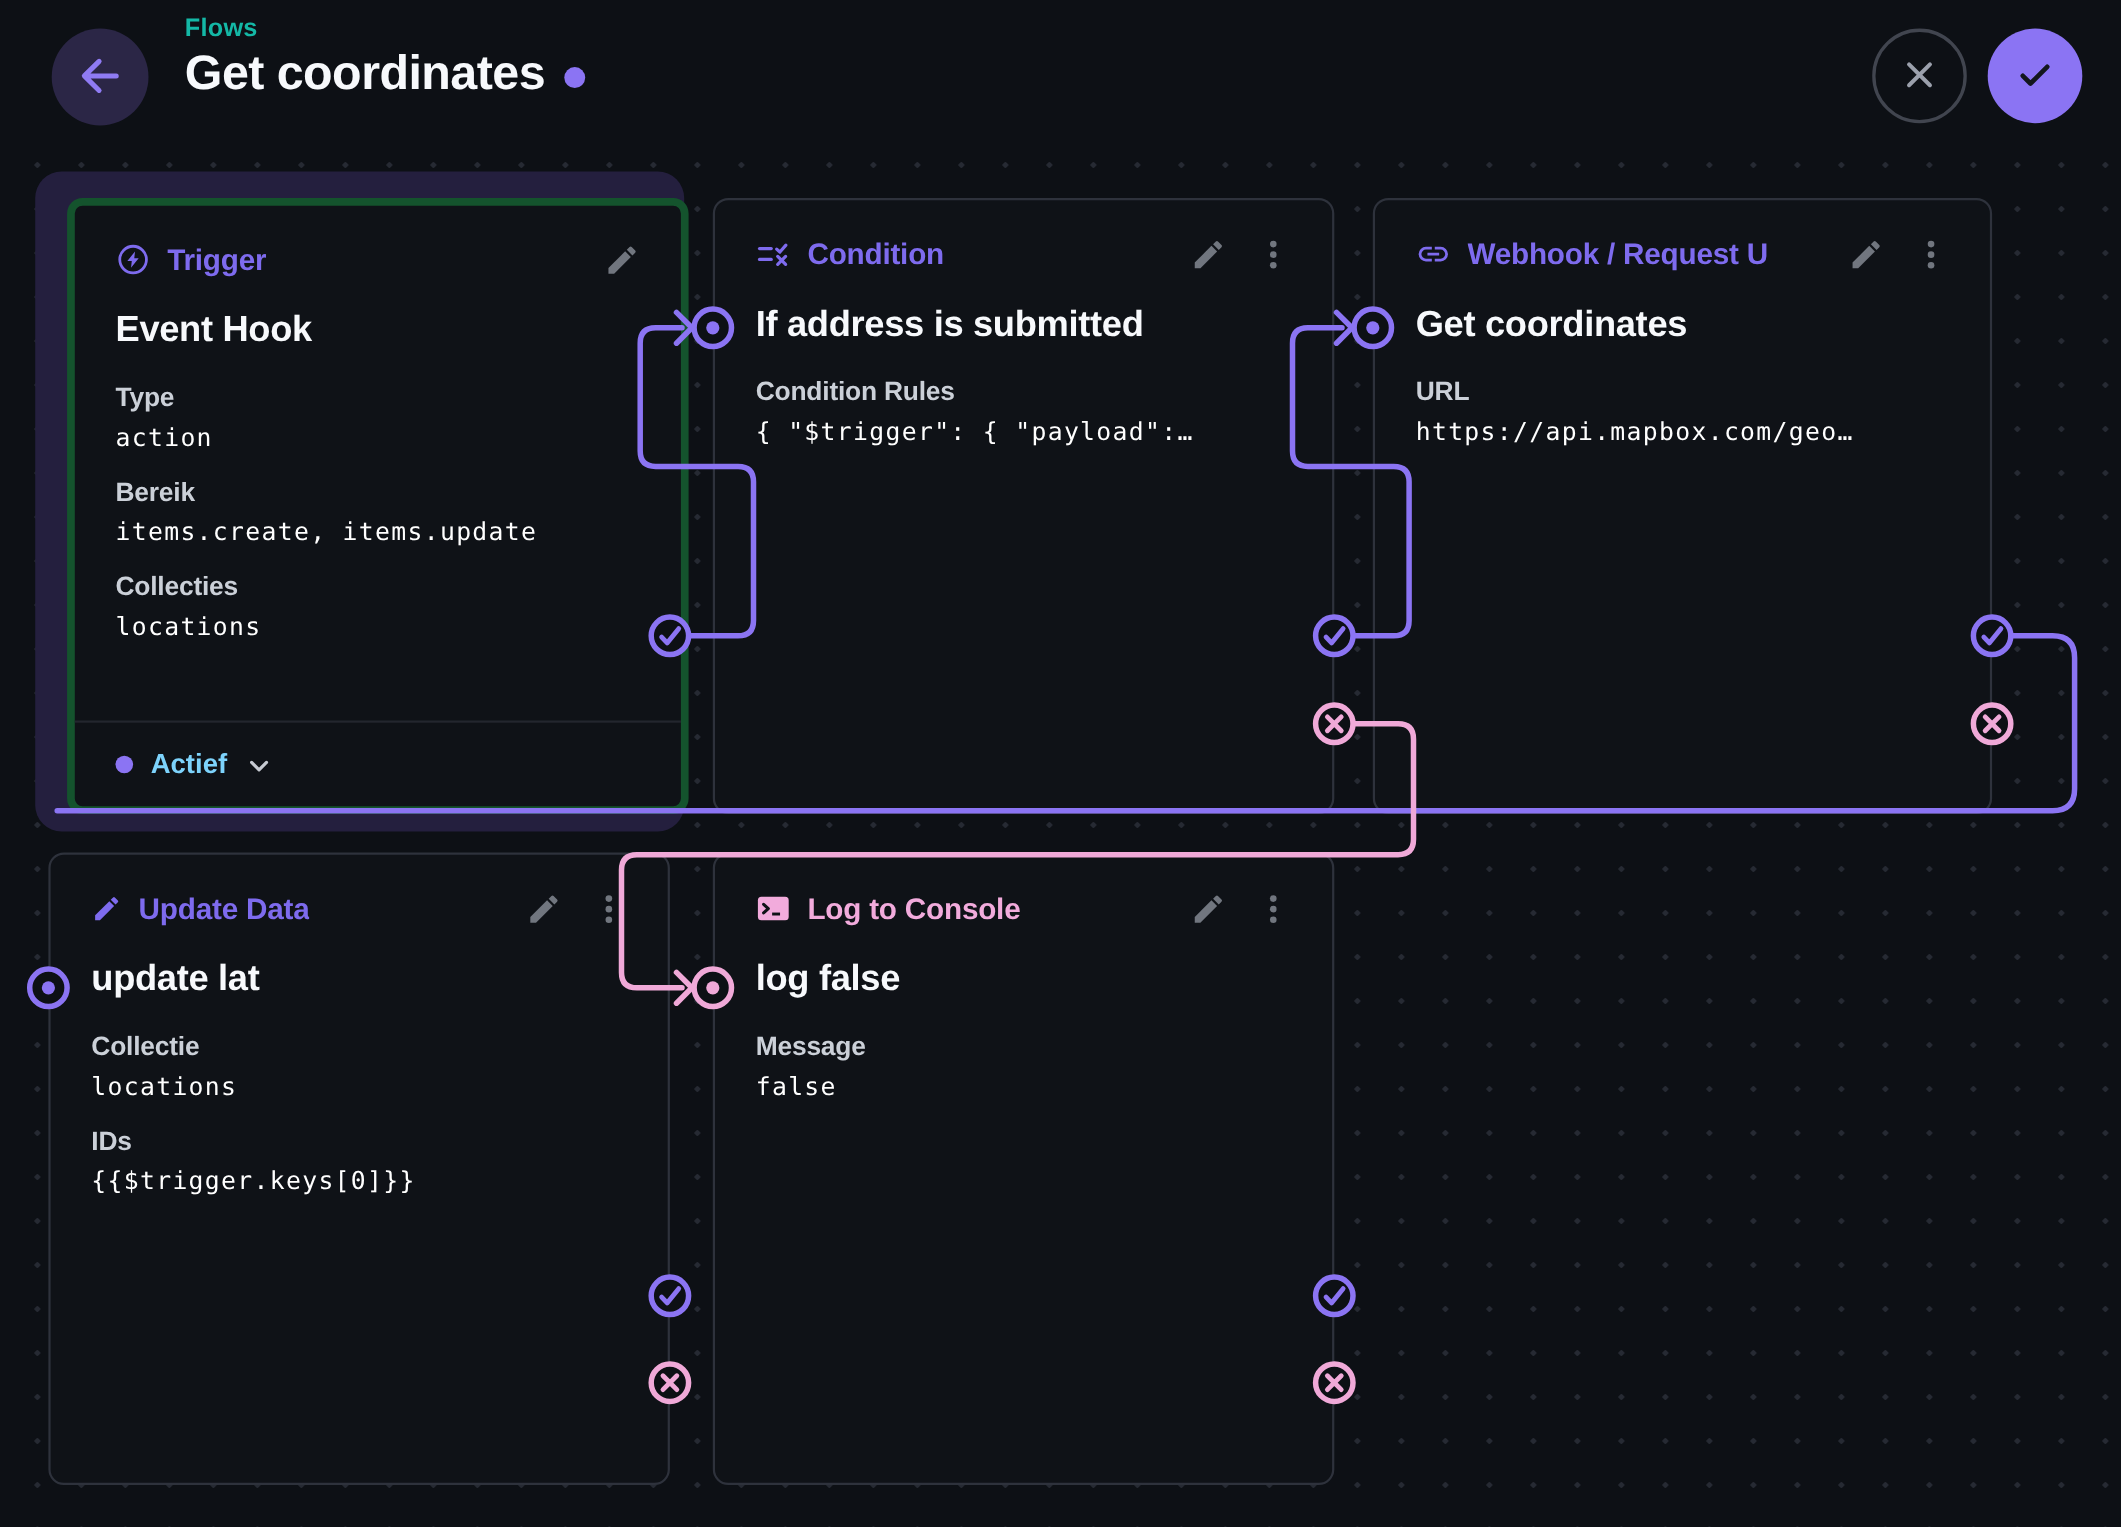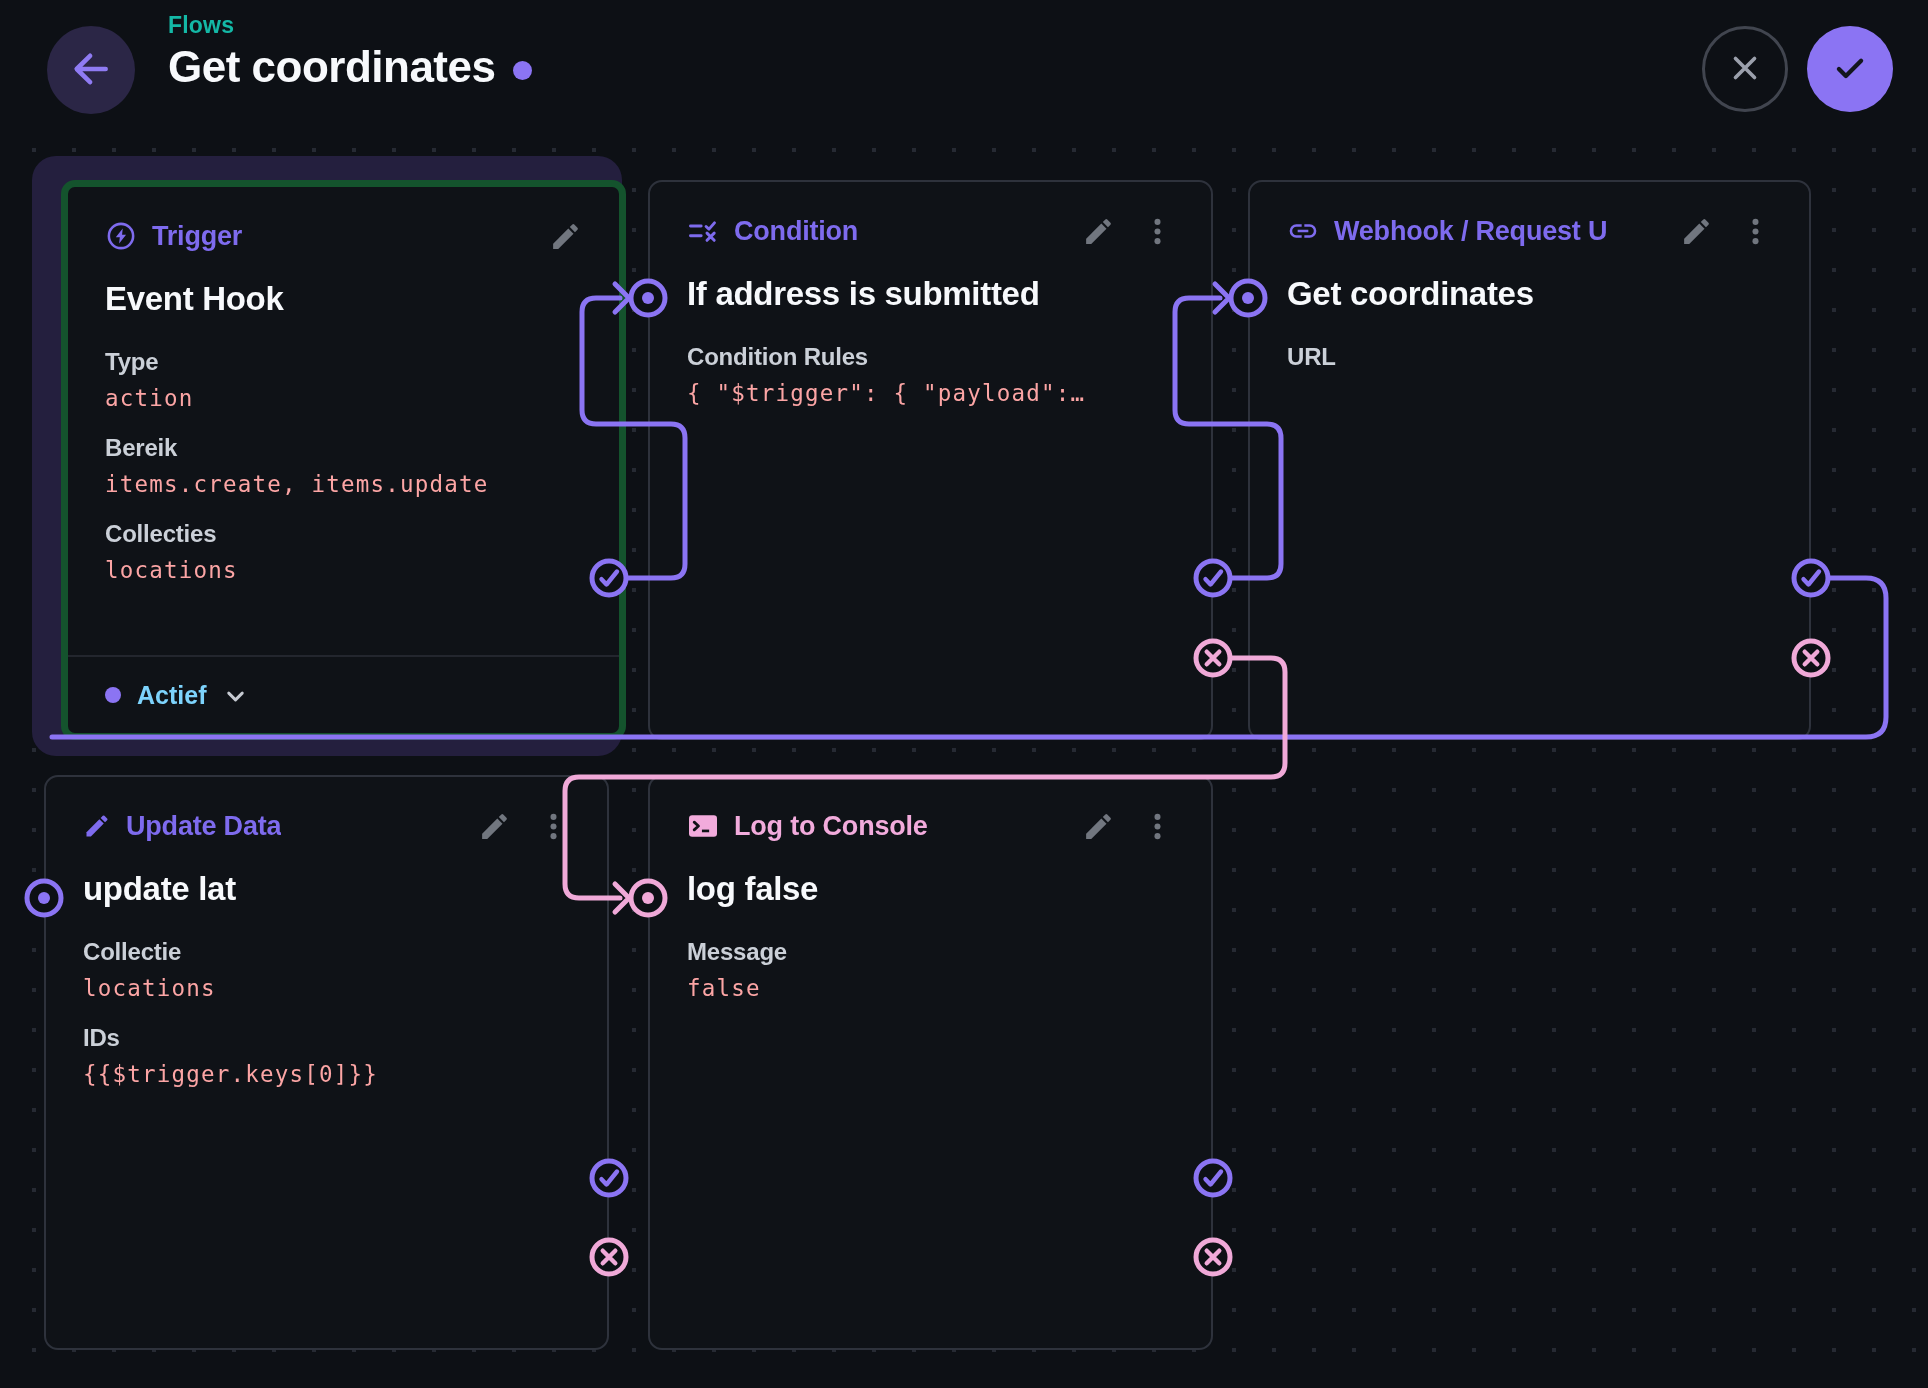--- a/index.html
+++ b/index.html
@@ -70,21 +70,21 @@
   .panel-actions .act { width:33px; height:33px; cursor:pointer; }
   .panel-actions svg { width:100%; height:100%; }
 
   .panel-title {
     font-size:33px; font-weight:bold; color:#F7F9FC; letter-spacing:-.3px;
     margin-bottom:30px; white-space:nowrap; overflow:hidden;
   }
   .field { margin-bottom:23px; }
   .field-label { font-size:24px; font-weight:bold; color:#CBD0D8; margin-bottom:9px; letter-spacing:-.2px; }
   .field-value {
-    font-family:"DejaVu Sans Mono", monospace; font-size:22.5px; color:#fca5a5;
+    font-family:"DejaVu Sans Mono", monospace; font-size:22.5px; color:#ffffff;
     letter-spacing:1.2px; white-space:nowrap; overflow:hidden;
   }
 
   .trigger-footer {
     position:absolute; left:0; right:0; bottom:0; height:78px;
     border-top:2px solid #23262E; display:flex; align-items:center; gap:16px;
     padding:0 37px; cursor:pointer;
   }
   .status-dot { width:16px; height:16px; border-radius:50%; background:#8B74F3; }
   .status-label { font-size:25px; font-weight:bold; color:#7dd3fc; }
@@ -234,20 +234,21 @@
             <circle cx="12" cy="5" r="2.2"></circle>
             <circle cx="12" cy="12" r="2.2"></circle>
             <circle cx="12" cy="19" r="2.2"></circle>
           </svg>
       </span>
     </span>
   </div>
   <div class="panel-title">Get coordinates</div>
   <div class="field">
     <div class="field-label">URL</div>
+    <div class="field-value">https://api.mapbox.com/geo…</div>
   </div>
 </div>
 
 <div class="panel" id="panel-update">
   <div class="panel-header">
     <span class="type-icon" style="width:28px;height:28px;">
       <svg viewBox="0 0 24 24" fill="currentColor">
           <path d="M3 17.25V21h3.75L17.8 9.94l-3.75-3.75L3 17.25z"></path>
           <path d="M20.7 7.04a1 1 0 0 0 0-1.41L18.37 3.3a1 1 0 0 0-1.41 0l-1.83 1.83 3.75 3.75 1.82-1.84z"></path>
         </svg>

